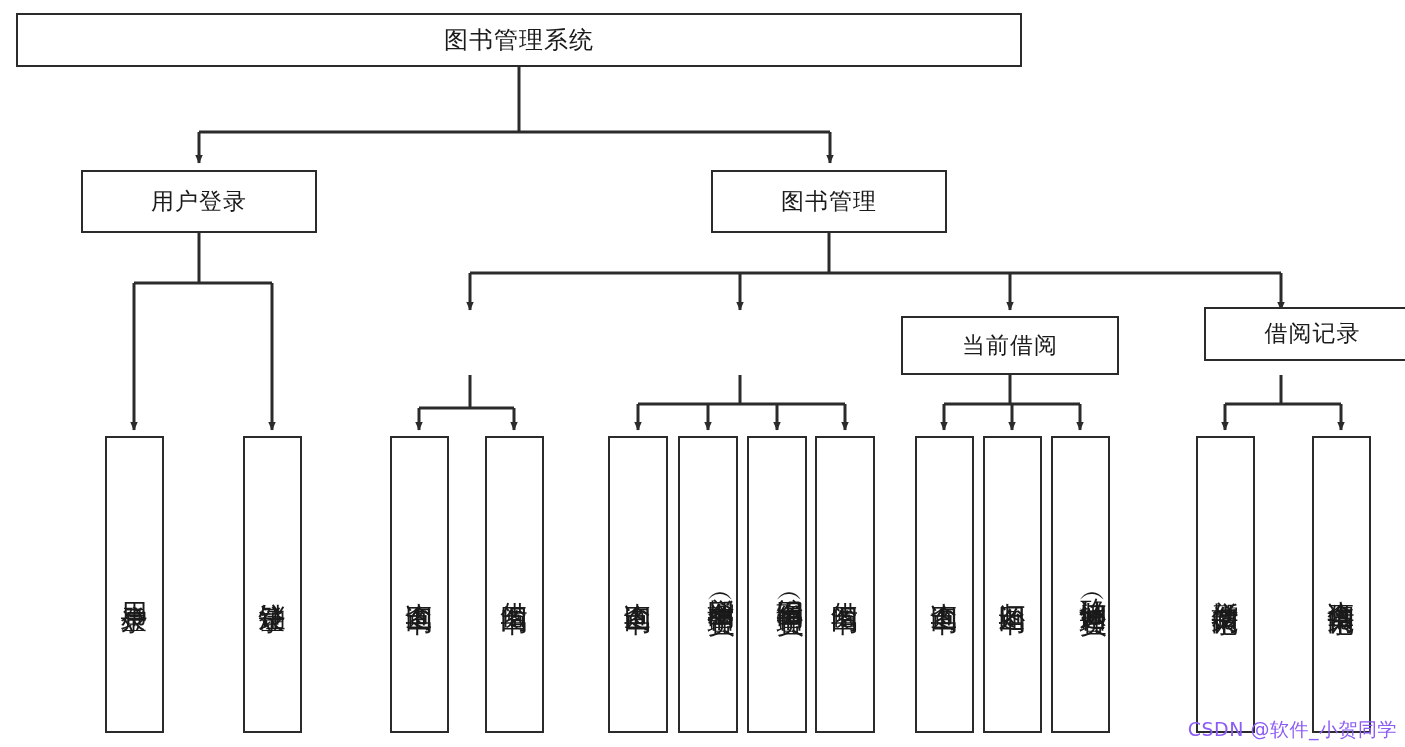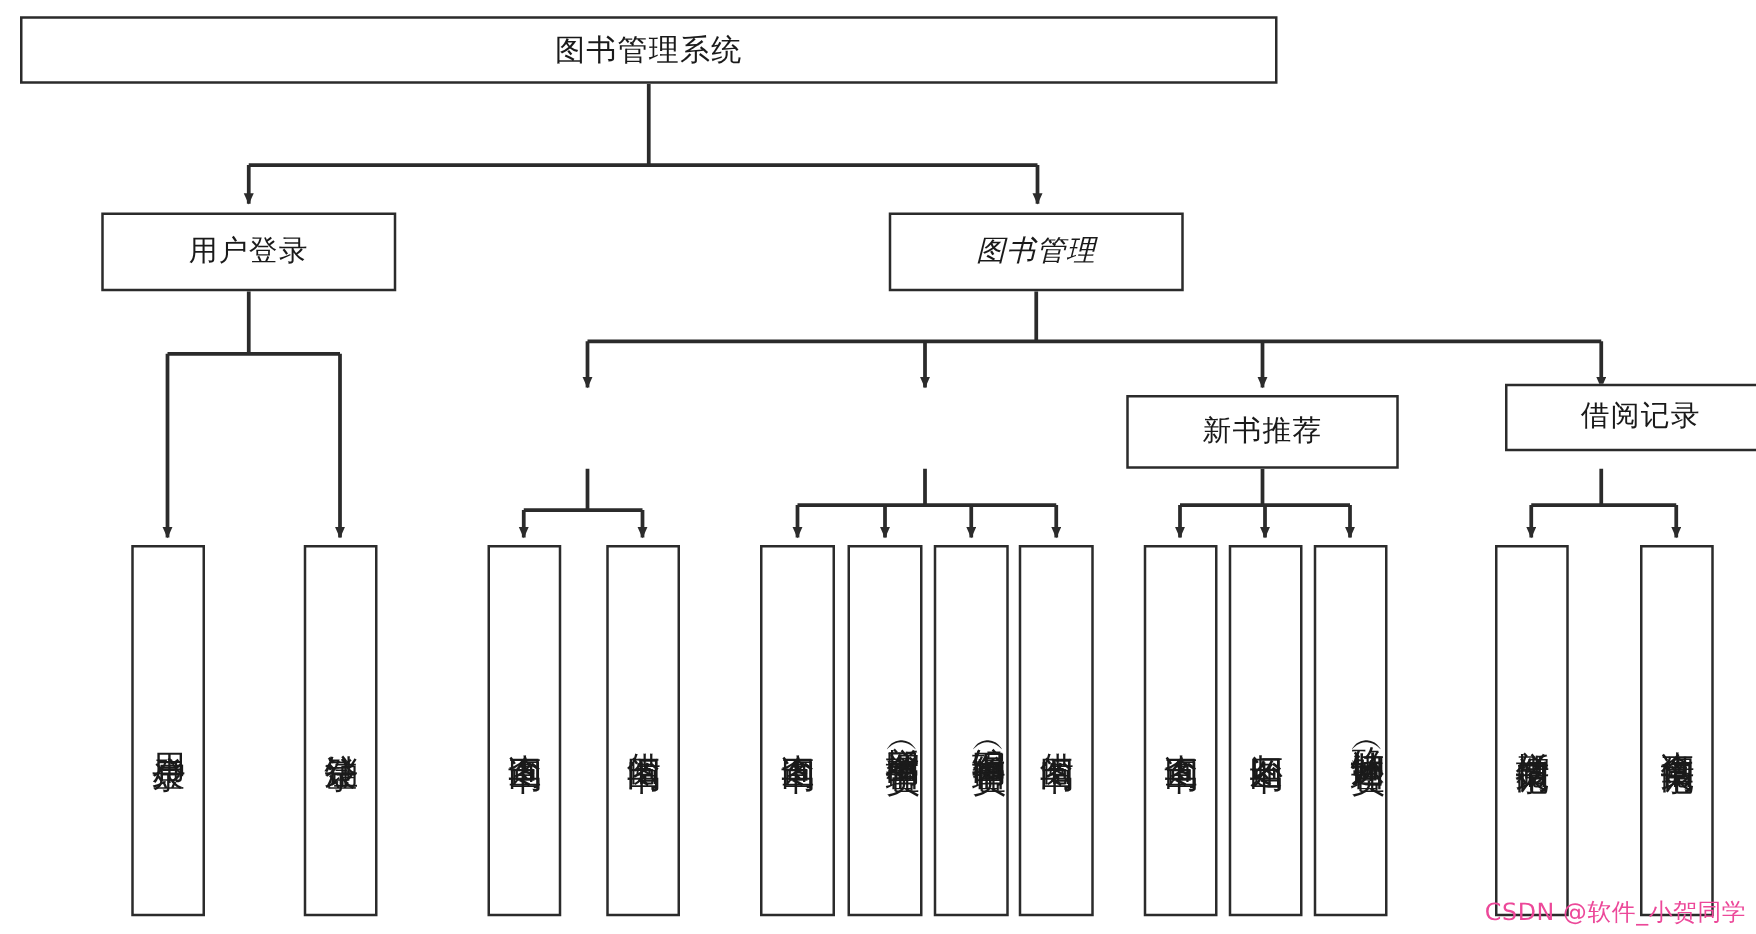--- a/index.html
+++ b/index.html
@@ -58,21 +58,21 @@
     white-space: nowrap;
   }
   .node.v.top {
     align-items: flex-start;
   }
   .watermark {
     position: absolute;
     right: 8px;
     bottom: 4px;
     font-size: 19px;
-    color: #ec4899;
+    color: #8b5cf6;
     letter-spacing: 0.5px;
     white-space: nowrap;
   }
 </style>
 </head>
 <body>
 
 <div id="canvas">
 
   <svg id="wires" viewBox="0 0 1405 747">
@@ -125,26 +125,26 @@
     </g>
   </svg>
 
   <div class="node h root" style="left:16px; top:13px; width:1006px; height:54px;">
     <span>图书管理系统</span>
   </div>
 
   <div class="node h" style="left:81px; top:170px; width:236px; height:63px;">
     <span>用户登录</span>
   </div>
-  <div class="node h" style="left:711px; top:170px; width:236px; height:63px;font-style:italic;">
+  <div class="node h" style="left:711px; top:170px; width:236px; height:63px;">
     <span>图书管理</span>
   </div>
 
   <div class="node h" style="left:901px; top:316px; width:218px; height:59px;">
-    <span>新书推荐</span>
+    <span>当前借阅</span>
   </div>
   <div class="node h" style="left:1172px; top:307px; width:217px; height:54px;margin-left:32px;">
     <span>借阅记录</span>
   </div>
 
   <div class="node v" style="left:105px; top:436px; width:59px; height:297px;">
     <span>用户登录</span>
   </div>
   <div class="node v" style="left:243px; top:436px; width:59px; height:297px;">
     <span>注销登录</span>

